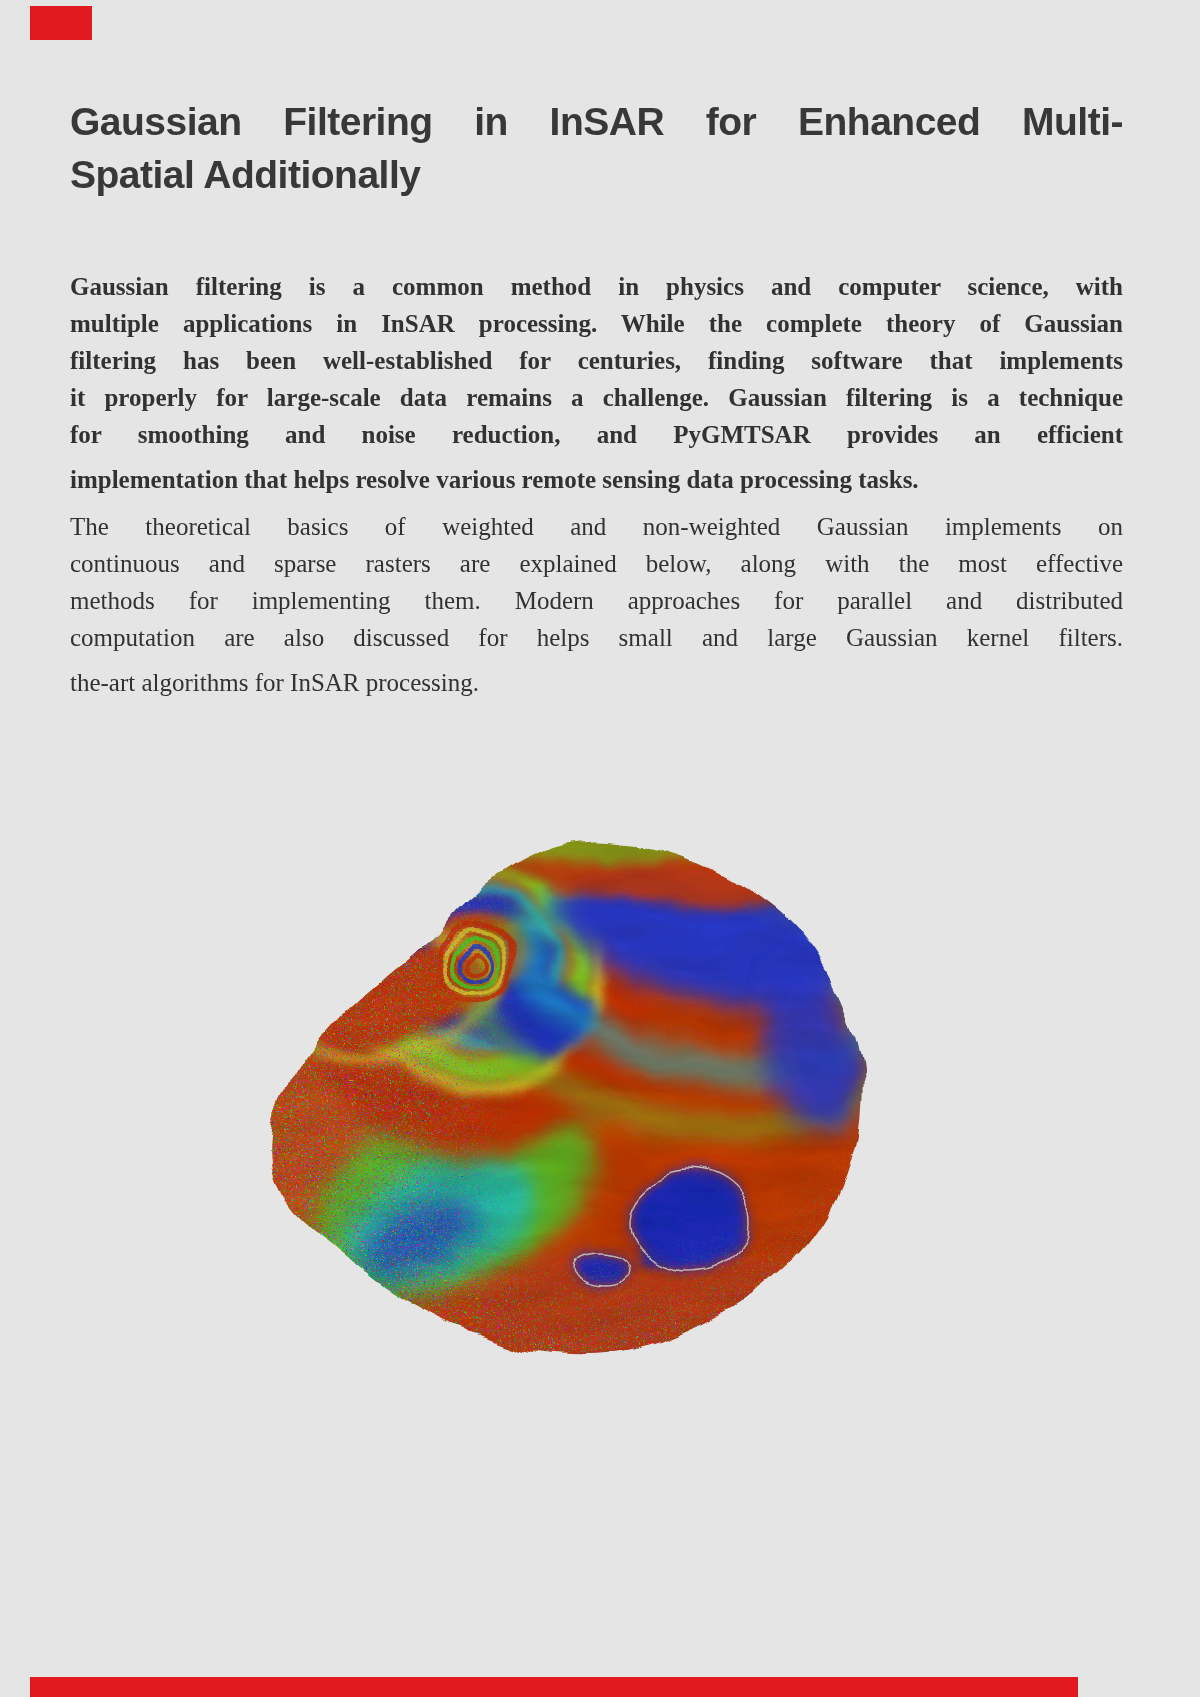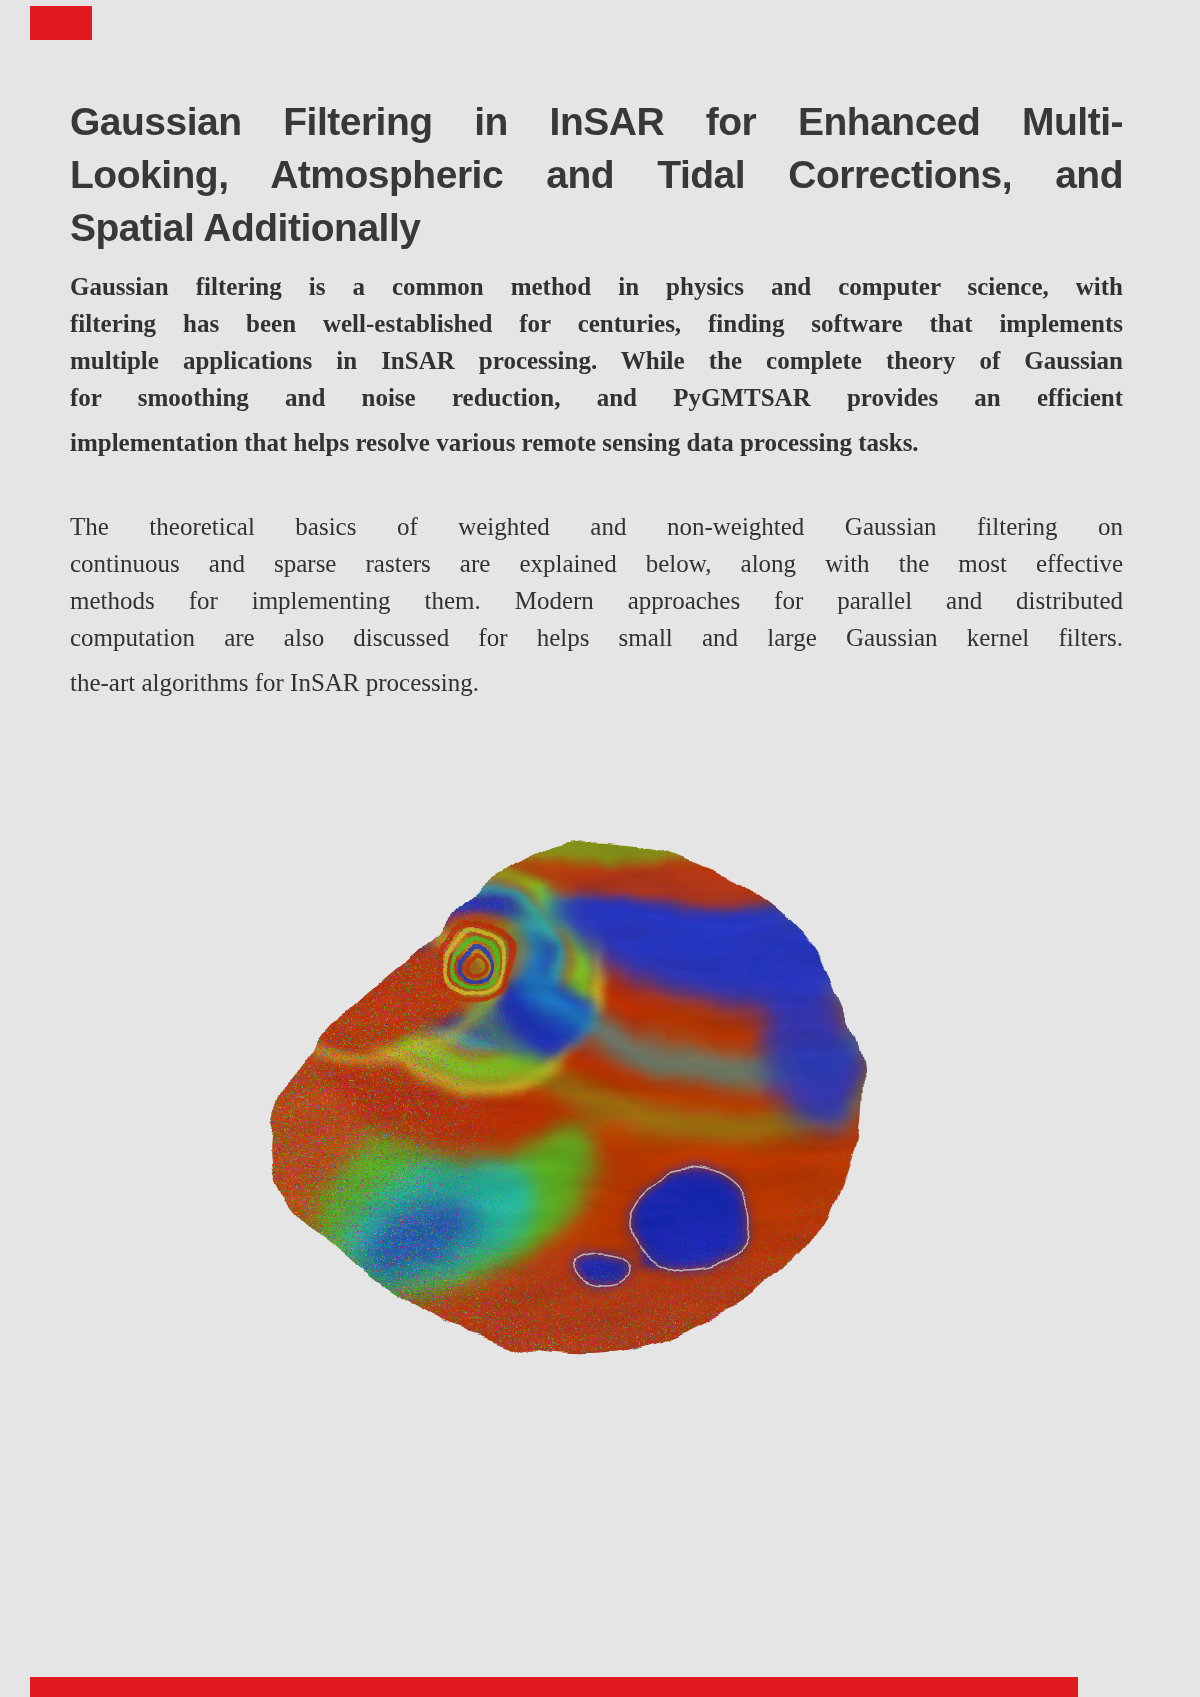--- a/index.html
+++ b/index.html
@@ -25,34 +25,34 @@
 </style>
 </head>
 <body>
 
 <div class="page">
 
   <div class="corner-block" style="background: rgb(224, 26, 30);"></div>
 
   <div id="article-heading">
       <div class="hline">Gaussian Filtering in InSAR for Enhanced Multi-</div>
-      <div class="hline">Looking, Atmospheric and Tidal Corrections, and</div>
       <div class="hline last">Spatial Additionally</div>
     </div>
 
   <div id="paragraph-1">
       <div class="jline">Gaussian filtering is a common method in physics and computer science, with</div>
+      <div class="jline">multiple applications in InSAR processing. While the complete theory of Gaussian</div>
       <div class="jline">filtering has been well-established for centuries, finding software that implements</div>
-      <div class="jline">multiple applications in InSAR processing. While the complete theory of Gaussian</div>
+      <div class="jline">it properly for large-scale data remains a challenge. Gaussian filtering is a technique</div>
       <div class="jline">for smoothing and noise reduction, and PyGMTSAR provides an efficient</div>
       <div class="jline last">implementation that helps resolve various remote sensing data processing tasks.</div>
     </div>
 
   <div id="paragraph-2">
-      <div class="jline">The theoretical basics of weighted and non-weighted Gaussian filtering on</div>
+      <div class="jline">The theoretical basics of weighted and non-weighted Gaussian implements on</div>
       <div class="jline">continuous and sparse rasters are explained below, along with the most effective</div>
       <div class="jline">methods for implementing them. Modern approaches for parallel and distributed</div>
       <div class="jline">computation are also discussed for helps small and large Gaussian kernel filters.</div>
       <div class="jline last">the-art algorithms for InSAR processing.</div>
     </div>
 
   <div class="figure-wrap">
     <svg viewBox="0 0 620 530" xmlns="http://www.w3.org/2000/svg">
       <defs>
         <clipPath id="blobClip">

